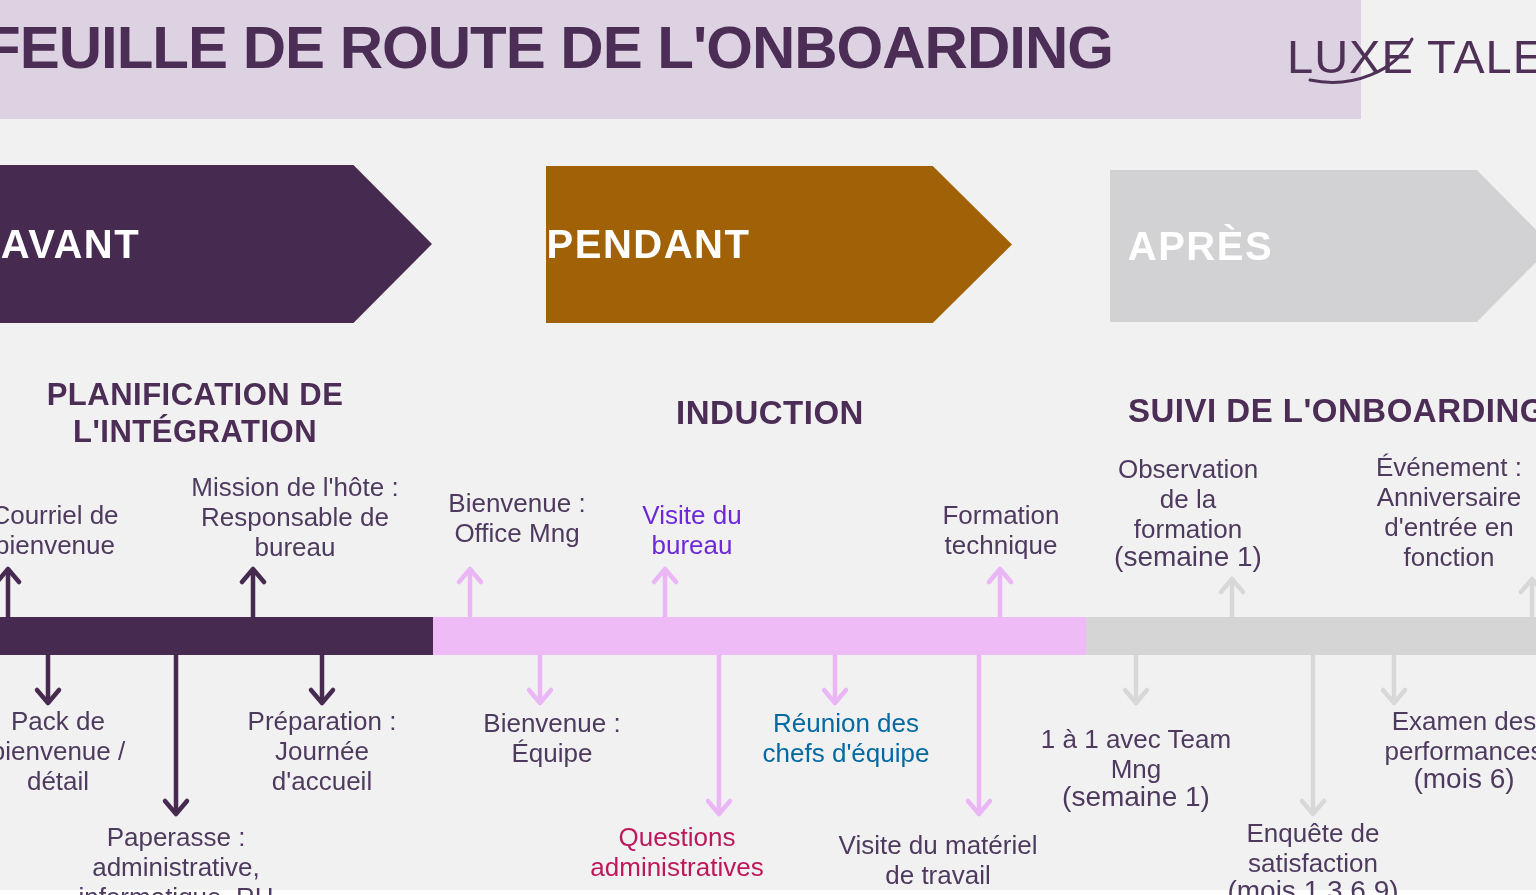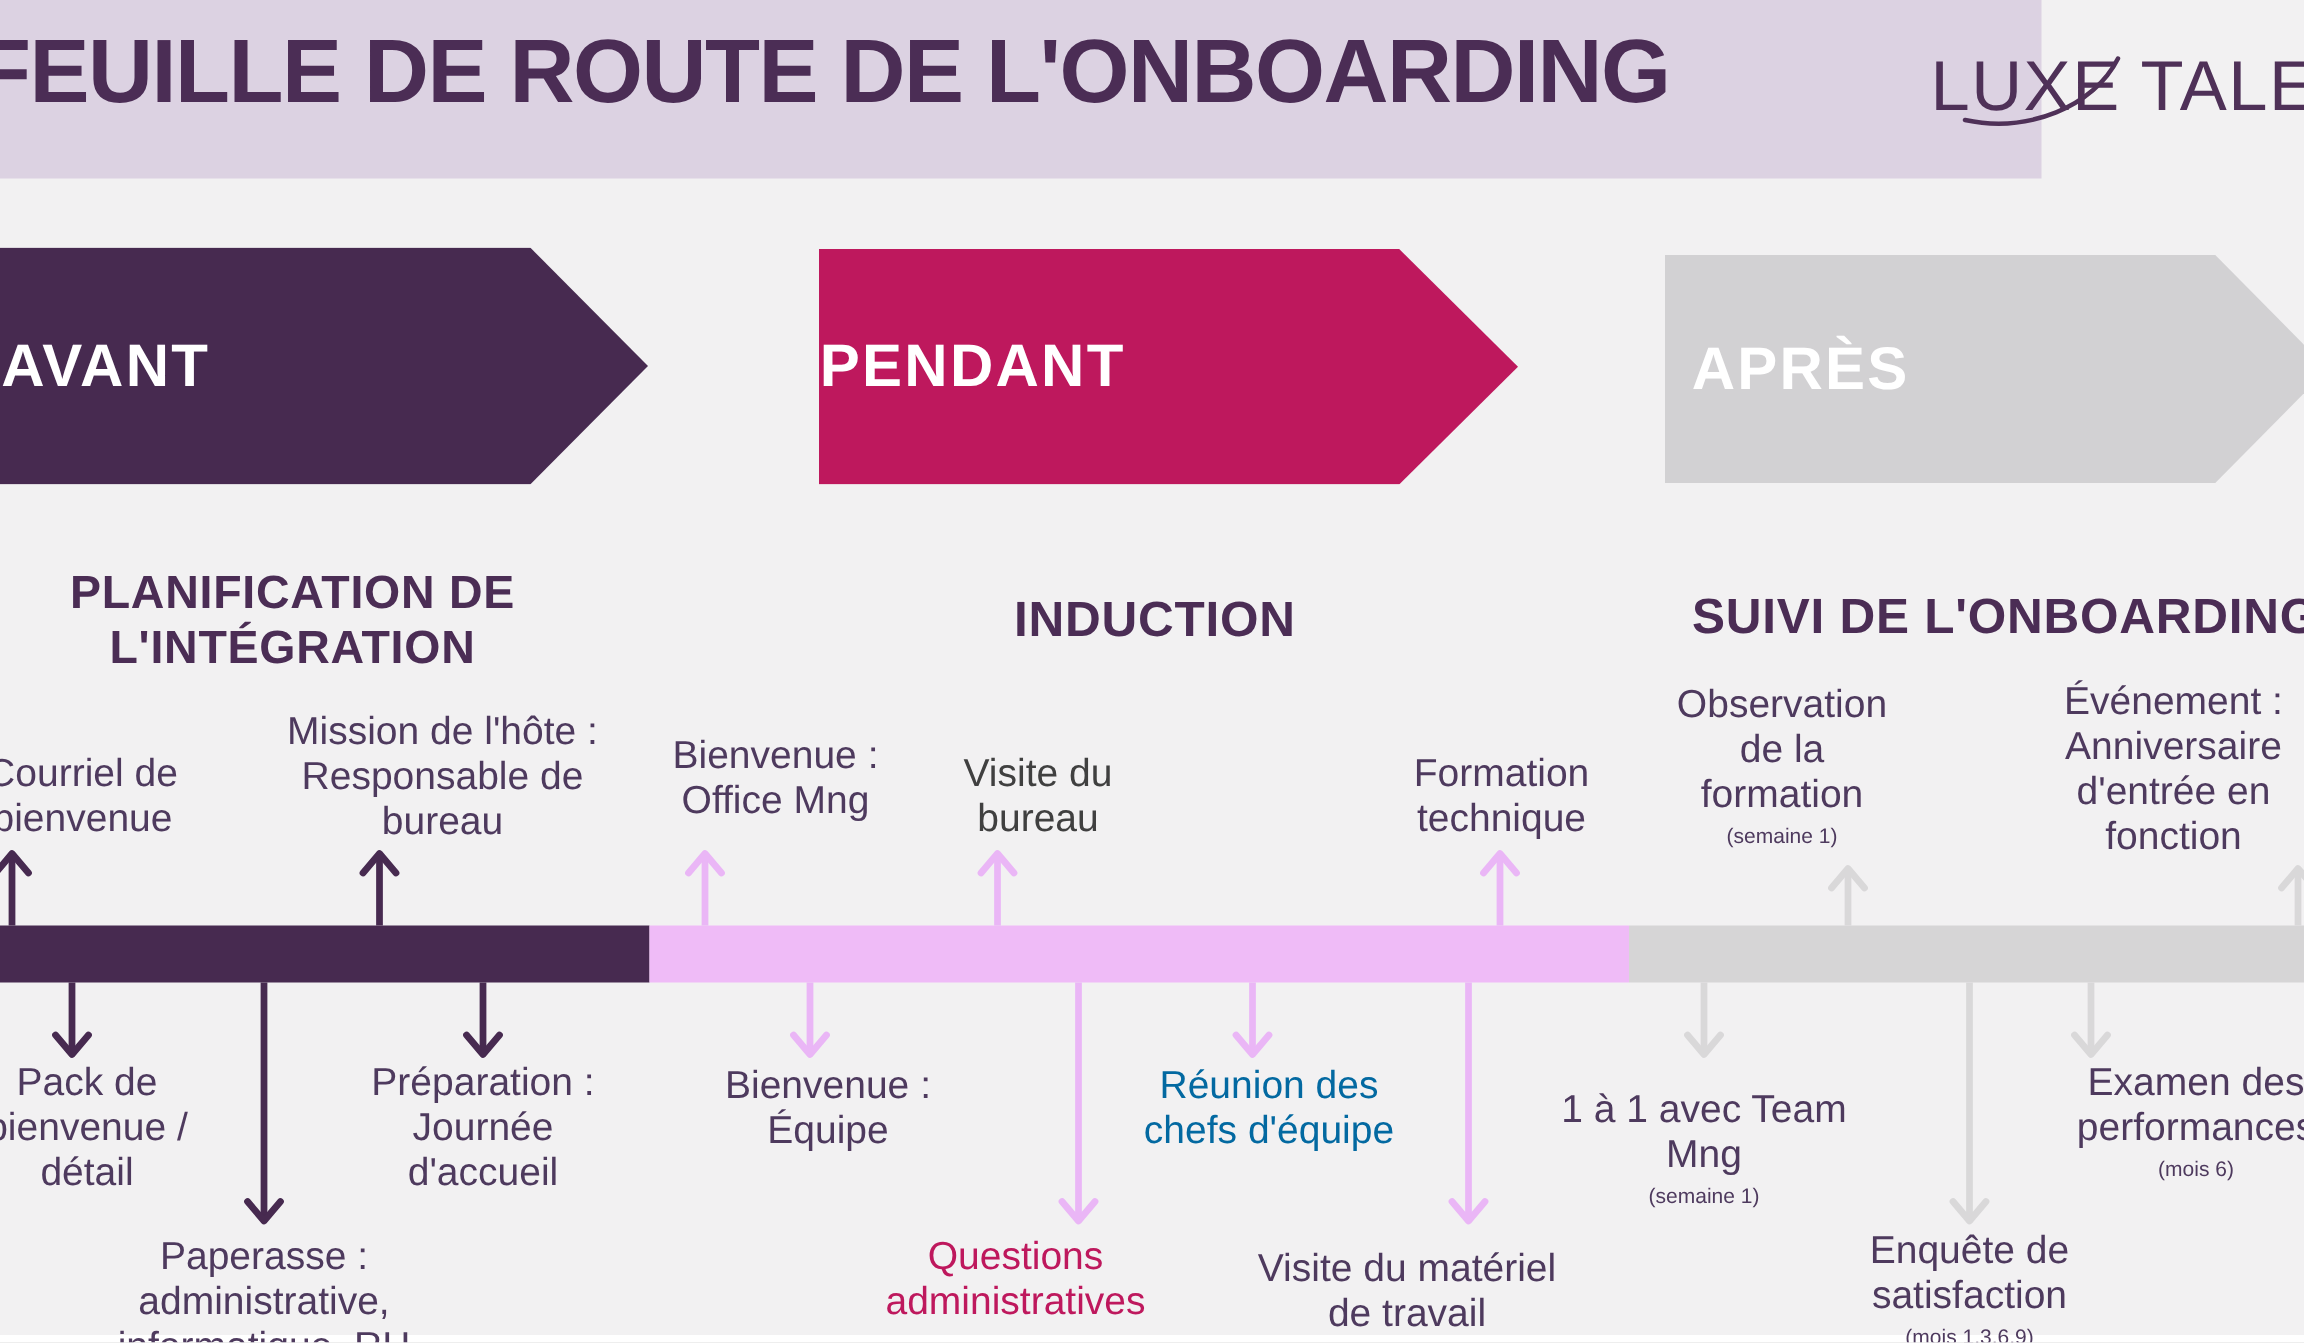--- a/index.html
+++ b/index.html
@@ -44,41 +44,41 @@
   #sec-planification{left:-5px;top:376px;width:400px;font-size:31px;line-height:37px;}
   #sec-induction{left:620px;top:394px;width:300px;font-size:33px;white-space:nowrap;}
   #sec-suivi{left:1097px;top:392px;width:480px;font-size:33px;white-space:nowrap;}
   
   .seg{position:absolute;top:617px;height:38px;}
   
   .tl-label{
     position:absolute;text-align:center;color:#4e3a5e;
     font-size:26px;line-height:30px;white-space:pre-line;
   }
-  .tl-note{font-size:14px;line-height:26px;margin-top:0px;}
+  .tl-note{font-size:28px;line-height:26px;margin-top:0px;}
   .tl-arrow{position:absolute;}
   #bottom-strip{position:absolute;left:0;top:890px;width:1536px;height:5px;background:#ffffff;}
 </style>
 </head>
 <body>
 
 <div id="canvas" style="background: rgb(242, 241, 242);">
 
   <div id="header" style="background: rgb(220, 210, 226);">
     <div id="page-title" style="color: rgb(75, 45, 85);">FEUILLE DE ROUTE DE L'ONBOARDING</div>
     <div id="logo">LUXE TALENT</div>
     <svg id="logo-swash" width="130" height="58" viewBox="0 0 130 58">
       <path d="M112,6 C96,38 52,56 10,47" fill="none" stroke="#4f3158" stroke-width="3" stroke-linecap="round"></path>
     </svg>
   </div>
 
   <div id="phase-avant" class="phase-arrow" style="background: rgb(71, 42, 80);">
     <span class="phase-label">AVANT</span>
   </div>
-  <div id="phase-pendant" class="phase-arrow" style="background: #be185d;">
+  <div id="phase-pendant" class="phase-arrow" style="background: #a16207;">
     <span class="phase-label">PENDANT</span>
   </div>
   <div id="phase-apres" class="phase-arrow" style="background: rgb(210, 209, 211);">
     <span class="phase-label">APRÈS</span>
   </div>
 
   <div id="sec-planification" class="sec-h">PLANIFICATION DE L'INTÉGRATION</div>
   <div id="sec-induction" class="sec-h">INDUCTION</div>
   <div id="sec-suivi" class="sec-h">SUIVI DE L'ONBOARDING</div>
 
@@ -98,21 +98,21 @@
     <div class="tl-arrow" style="left: 238px; top: 565px;"><svg width="30" height="52" viewBox="0 0 30 52">
         <line x1="15" y1="7" x2="15" y2="52" stroke="#472a50" stroke-width="4.5" fill="none" stroke-linecap="round" stroke-linejoin="round"></line>
         <polyline points="4,17 15,4 26,17" stroke="#472a50" stroke-width="4.5" fill="none" stroke-linecap="round" stroke-linejoin="round"></polyline>
       </svg></div>
     <div class="tl-label" style="left: 412px; top: 488px; width: 210px; color: rgb(78, 58, 94);">Bienvenue :
 Office Mng</div>
     <div class="tl-arrow" style="left: 455px; top: 565px;"><svg width="30" height="52" viewBox="0 0 30 52">
         <line x1="15" y1="7" x2="15" y2="52" stroke="#eab6f6" stroke-width="4.5" fill="none" stroke-linecap="round" stroke-linejoin="round"></line>
         <polyline points="4,17 15,4 26,17" stroke="#eab6f6" stroke-width="4.5" fill="none" stroke-linecap="round" stroke-linejoin="round"></polyline>
       </svg></div>
-    <div class="tl-label" style="left: 607px; top: 500px; width: 170px; color: #404040;">Visite du
+    <div class="tl-label" style="left: 607px; top: 500px; width: 170px; color: #6d28d9;">Visite du
 bureau</div>
     <div class="tl-arrow" style="left: 650px; top: 565px;"><svg width="30" height="52" viewBox="0 0 30 52">
         <line x1="15" y1="7" x2="15" y2="52" stroke="#eab6f6" stroke-width="4.5" fill="none" stroke-linecap="round" stroke-linejoin="round"></line>
         <polyline points="4,17 15,4 26,17" stroke="#eab6f6" stroke-width="4.5" fill="none" stroke-linecap="round" stroke-linejoin="round"></polyline>
       </svg></div>
     <div class="tl-label" style="left: 906px; top: 500px; width: 190px; color: rgb(78, 58, 94);">Formation
 technique</div>
     <div class="tl-arrow" style="left: 985px; top: 565px;"><svg width="30" height="52" viewBox="0 0 30 52">
         <line x1="15" y1="7" x2="15" y2="52" stroke="#eab6f6" stroke-width="4.5" fill="none" stroke-linecap="round" stroke-linejoin="round"></line>
         <polyline points="4,17 15,4 26,17" stroke="#eab6f6" stroke-width="4.5" fill="none" stroke-linecap="round" stroke-linejoin="round"></polyline>

